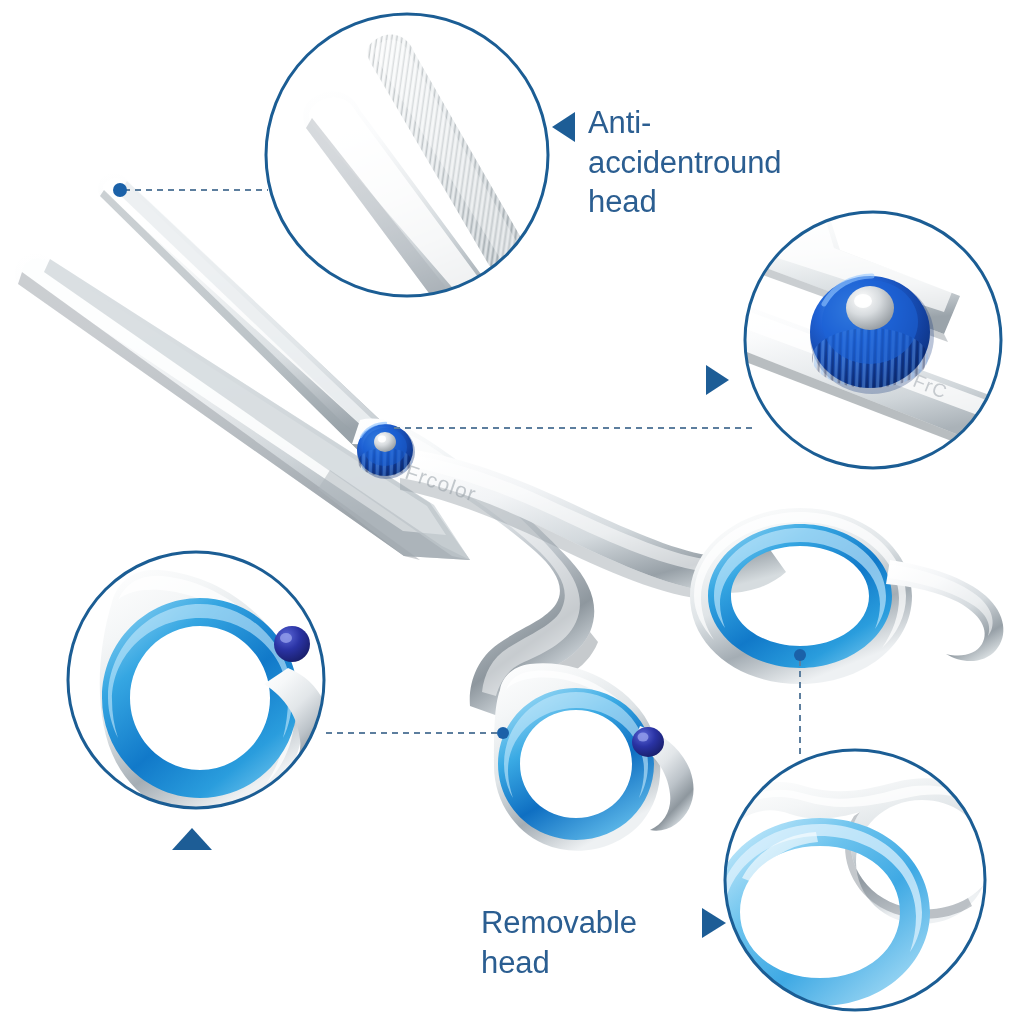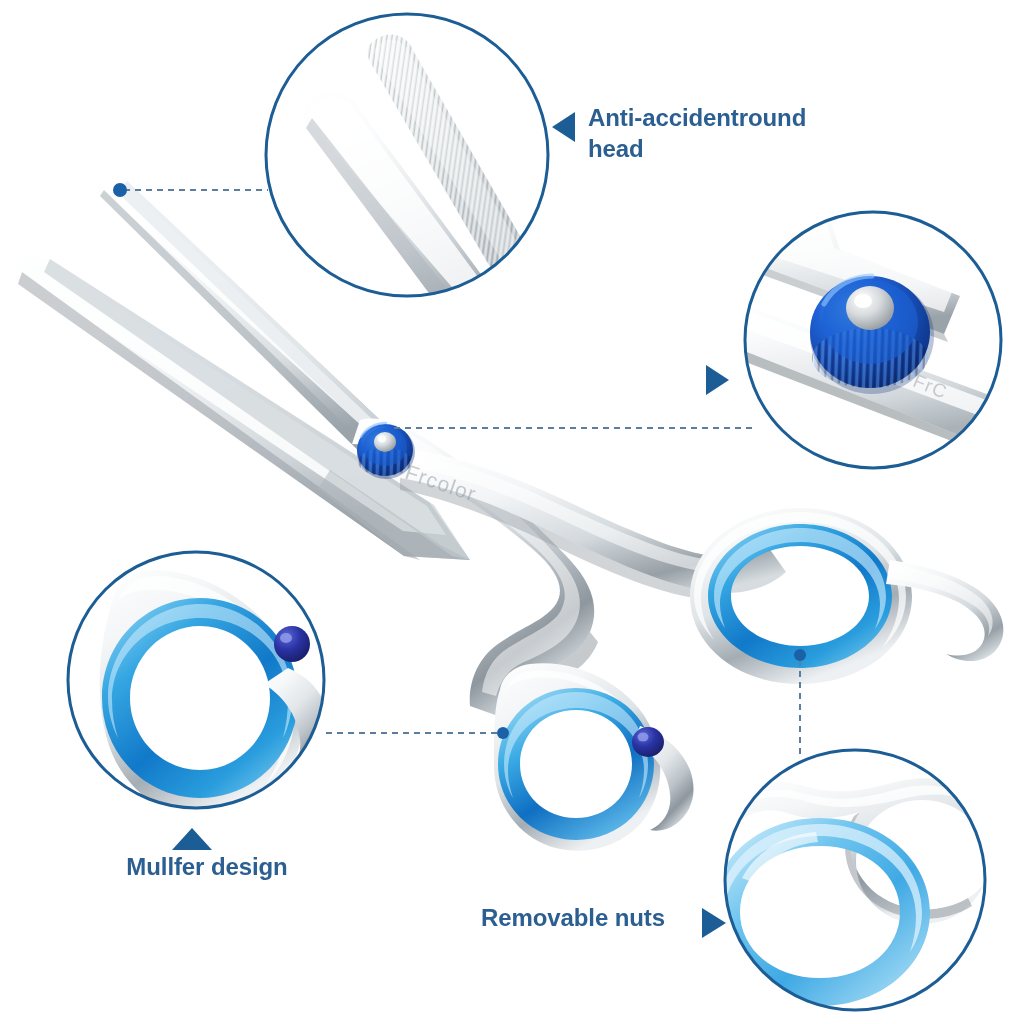--- a/index.html
+++ b/index.html
@@ -21,23 +21,23 @@
   #artboard {
     position: absolute;
     inset: 0;
     width: 1024px;
     height: 1024px;
   }
   .callout {
     position: absolute;
     color: #2b5e91;
     font-family: "Liberation Sans", sans-serif;
-    font-size: 24px;
+    font-size: 31px;
     line-height: 1.28;
-    font-weight: 700;
+    font-weight: 400;
     letter-spacing: -0.1px;
     white-space: pre-line;
     -webkit-font-smoothing: antialiased;
   }
   .callout.c-head {
     left: 588px;
     top: 103px;
     width: 250px;
   }
   .callout.c-nuts {
@@ -409,21 +409,20 @@
       <polygon points="706,365 706,395 729,380"></polygon>
       <polygon points="192,828 212,850 172,850"></polygon>
       <polygon points="702,908 702,938 726,923"></polygon>
     </g>
   </svg>
 
   <div class="callout c-head">Anti-accidentround
 head</div>
 
 
-  <div class="callout c-mullfer">Mullfer design</div>
-
-  <div class="callout c-removable">Removable nuts</div>
+
+  <div class="callout c-removable">Removable head</div>
 
   <div class="brandmark">Frcolor</div>
 
   <div class="brandmark small">FrC</div>
 
 </div>
 
 </body></html>

